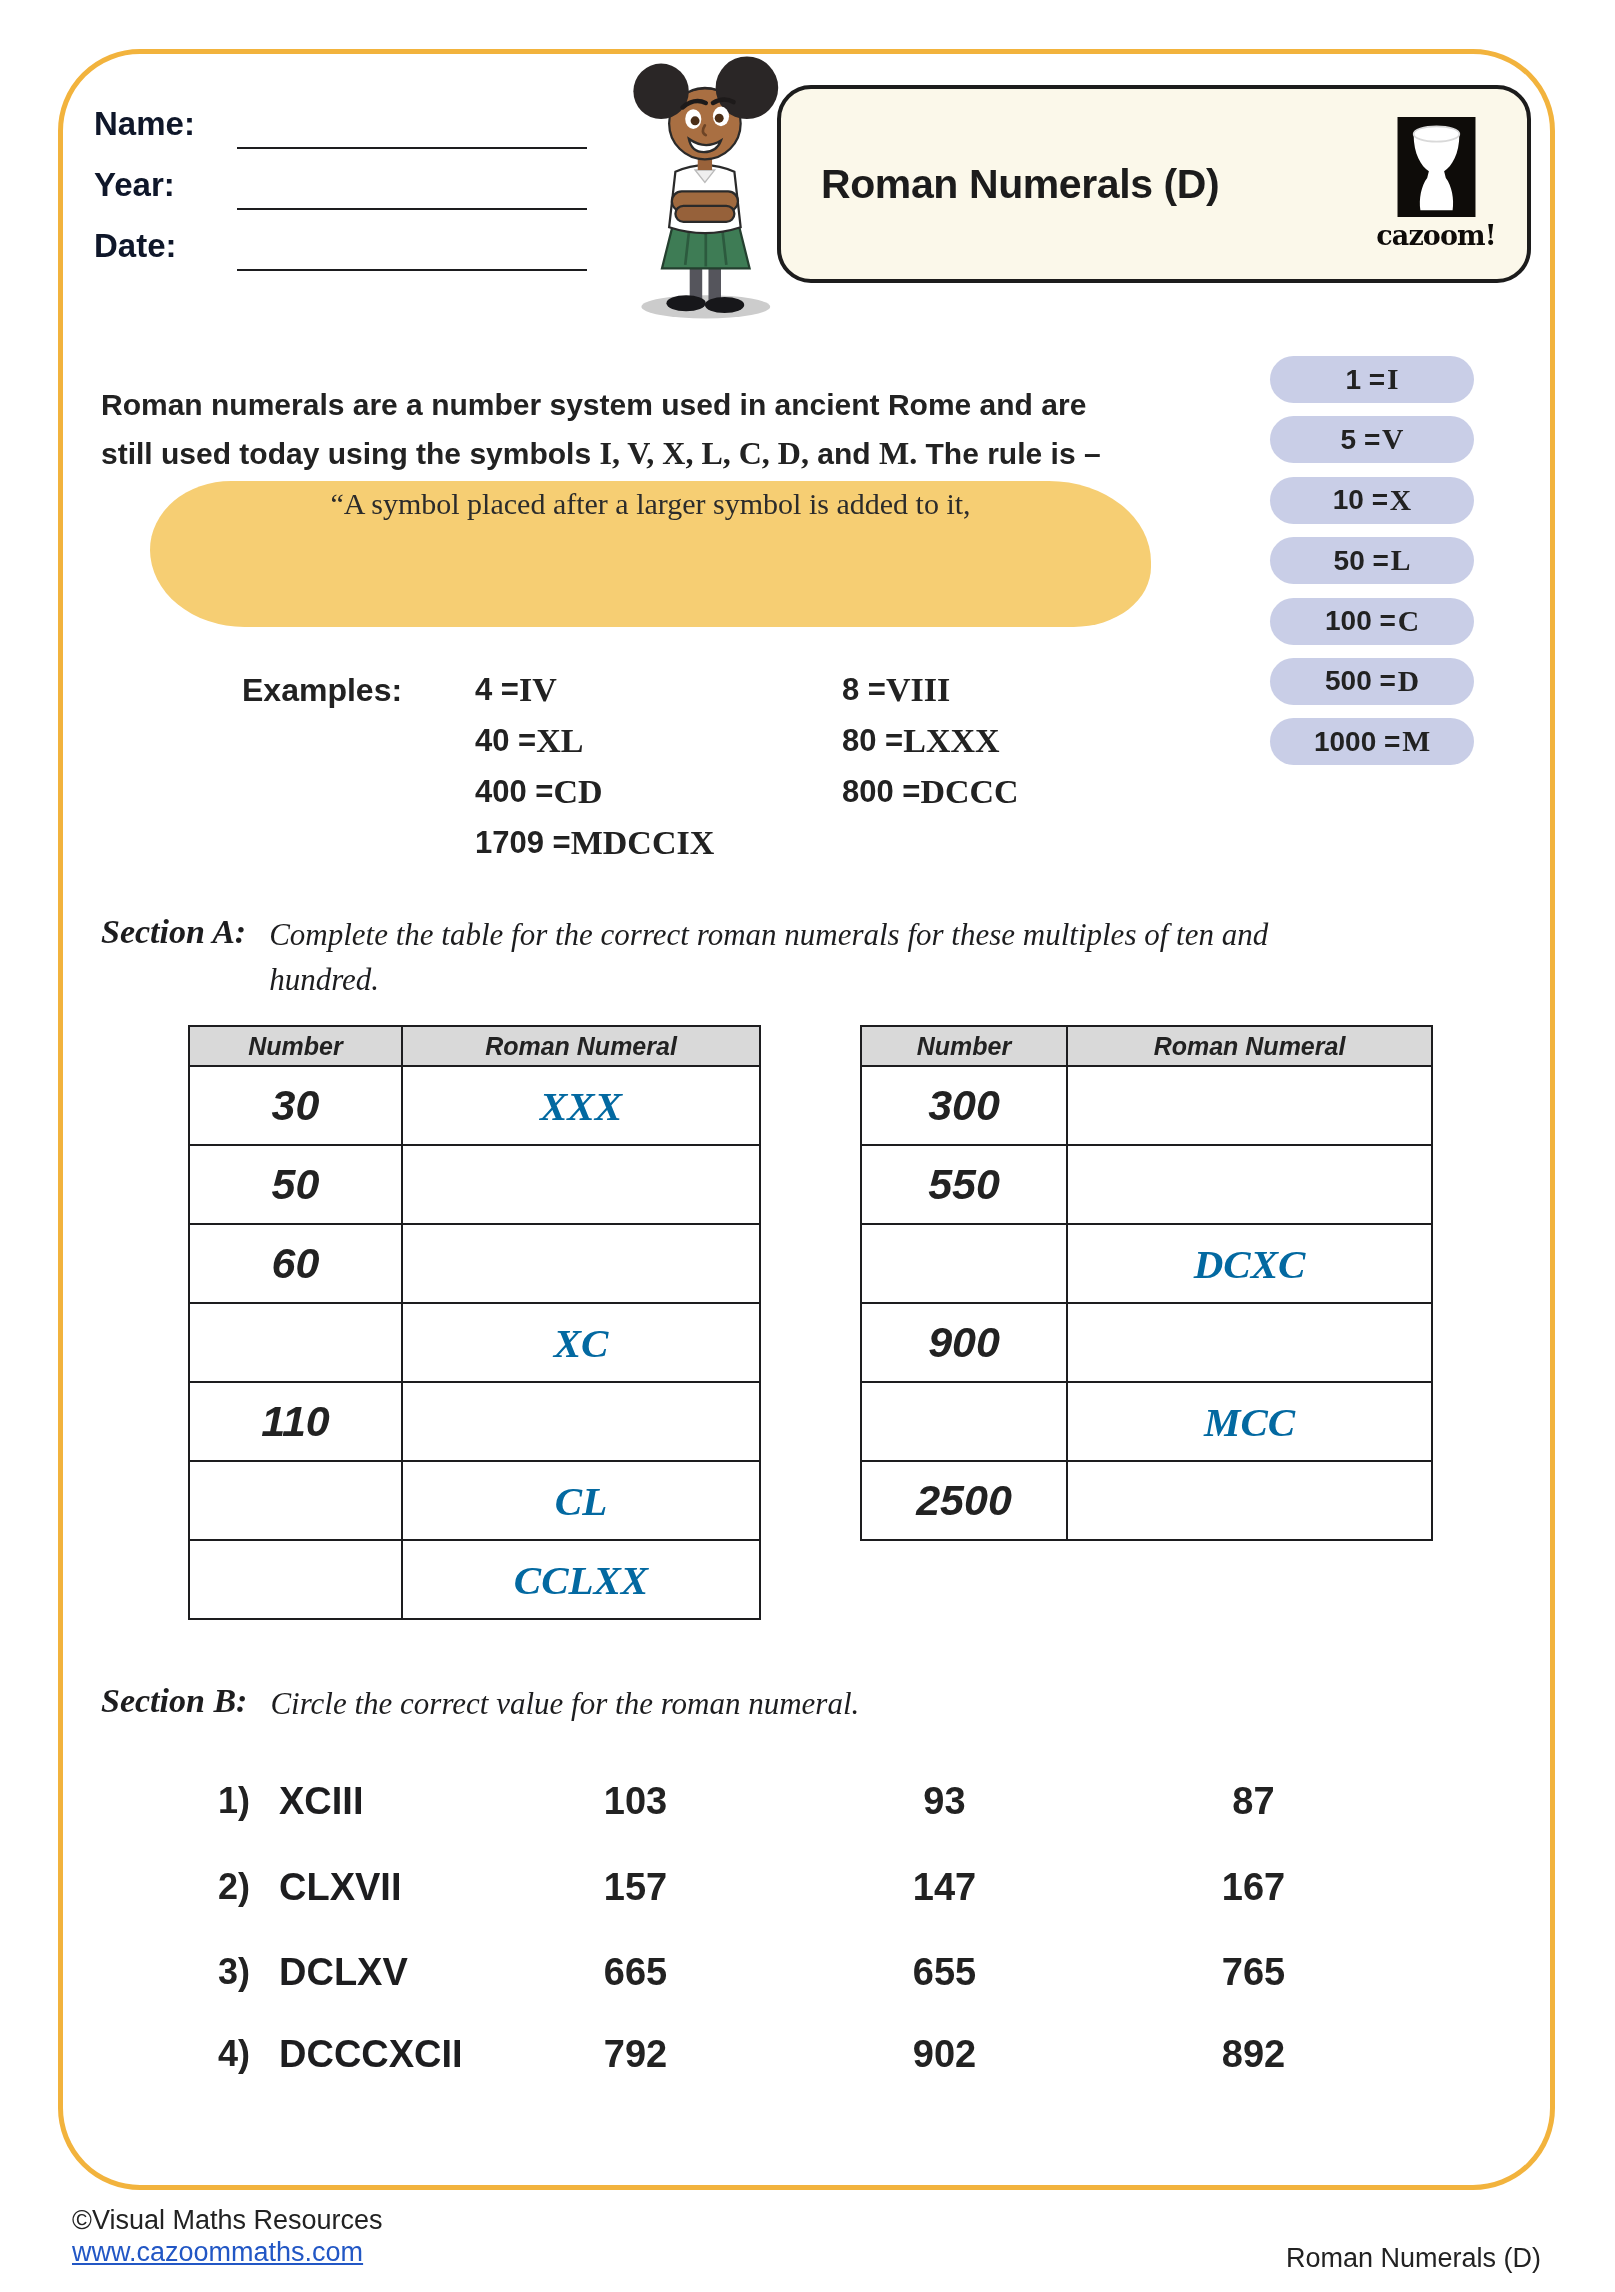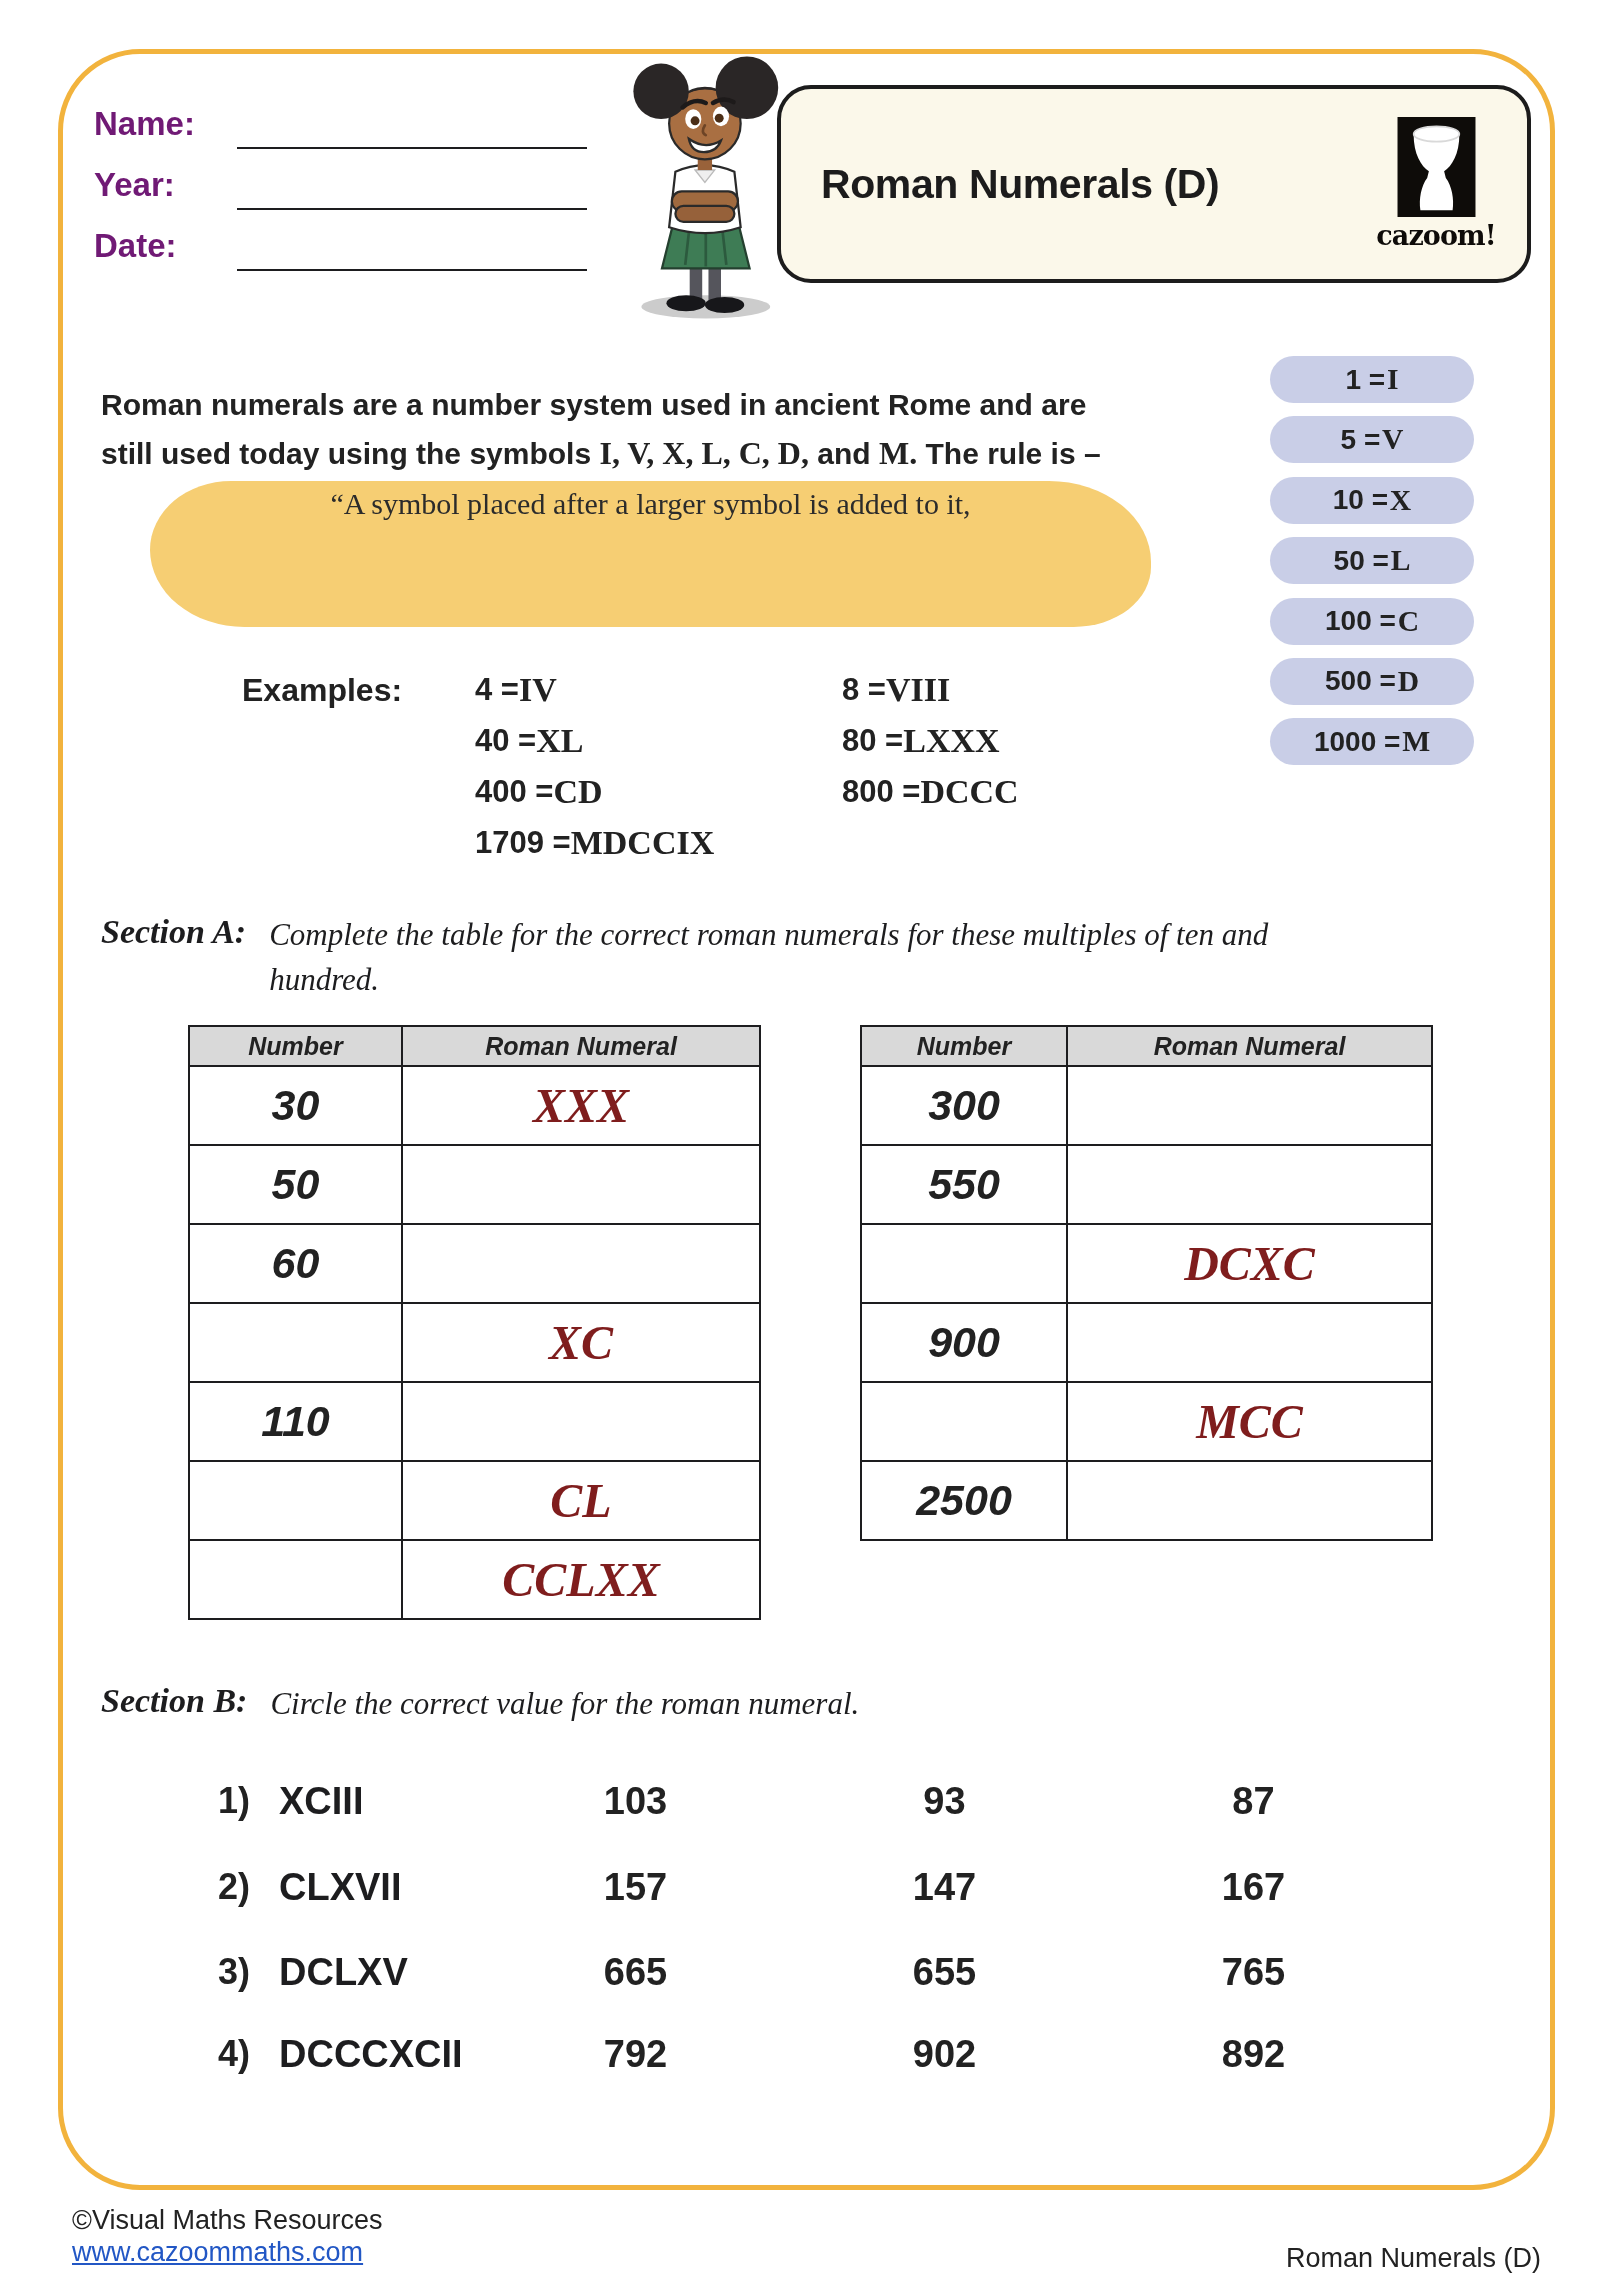--- a/index.html
+++ b/index.html
@@ -9,21 +9,21 @@
   }
   .abs{position:absolute;}
   .serif{font-family:"Liberation Serif","DejaVu Serif",serif;}
 
   
   .frame{left:58px;top:49px;width:1487px;height:2131px;border:5.4px solid #F2B33D;border-radius:82px;}
 
   
   .id-block{left:94px;top:100px;width:493px;}
   .id-row{position:relative;height:61px;}
-  .id-label{position:absolute;left:0;top:5.4px;font-size:33px;font-weight:bold;color:#701a75;}
+  .id-label{position:absolute;left:0;top:5.4px;font-size:33px;font-weight:bold;color:#0f172a;}
   .id-line{position:absolute;left:143px;right:0;bottom:12.5px;border-bottom:2.7px solid #1d1d1f;height:0;}
 
   
   .title-box{left:777px;top:85px;width:746px;height:190px;background:#FBF8EA;border:4.5px solid #1c1c1c;border-radius:34px;}
   .title-text{position:absolute;left:40px;top:50%;transform:translateY(-50%);font-size:41px;font-weight:bold;color:#1c1c1c;letter-spacing:-0.4px;}
   .logo-wrap{position:absolute;right:23px;top:50%;transform:translateY(-50%);width:136px;text-align:center;}
   .logo-icon{display:inline-block;width:79px;height:100px;}
   .logo-text{display:block;font-family:"DejaVu Serif","Liberation Serif",serif;font-weight:bold;font-size:27px;letter-spacing:-0.9px;color:#0e0c09;margin-top:0px;}
 
   
@@ -56,21 +56,21 @@
   .sec-a{left:101px;top:913px;width:1343px;}
   .sec-a .sec-text{width:1066px;}
   .sec-b{left:101px;top:1682px;width:1343px;}
 
   
   table.rn{position:absolute;width:573px;border-collapse:collapse;table-layout:fixed;background:#fff;font-style:italic;}
   table.rn th,table.rn td{border:2.7px solid #1d1d1f;text-align:center;vertical-align:middle;padding:0;}
   table.rn th{height:38px;background:#D9D9D9;font-size:25px;font-weight:bold;color:#222;}
   table.rn td{height:77px;}
   td.num{font-size:43px;font-weight:bold;color:#222;}
-  td.rom{font-family:"Liberation Serif","DejaVu Serif",serif;font-size:48px;font-weight:700;color:#7f1d1d;}
+  td.rom{font-family:"Liberation Serif","DejaVu Serif",serif;font-size:41px;font-weight:700;color:#0369a1;}
   .tbl-left{left:188px;top:1025px;}
   .tbl-right{left:860px;top:1025px;}
 
   
   .q-row{position:absolute;left:0;width:1616px;height:47px;}
   .q-num{position:absolute;left:218px;top:0;font-size:36px;font-weight:bold;color:#222;}
   .q-roman{position:absolute;left:279px;top:0;font-family:Liberation Sans, sans-serif;font-size:38px;font-weight:600;color:#1d1d1f;}
   .q-opt{position:absolute;top:0;width:179px;text-align:center;font-size:38px;font-weight:bold;color:#222;}
   .opt-1{left:546px;} .opt-2{left:855px;} .opt-3{left:1164px;}
 

